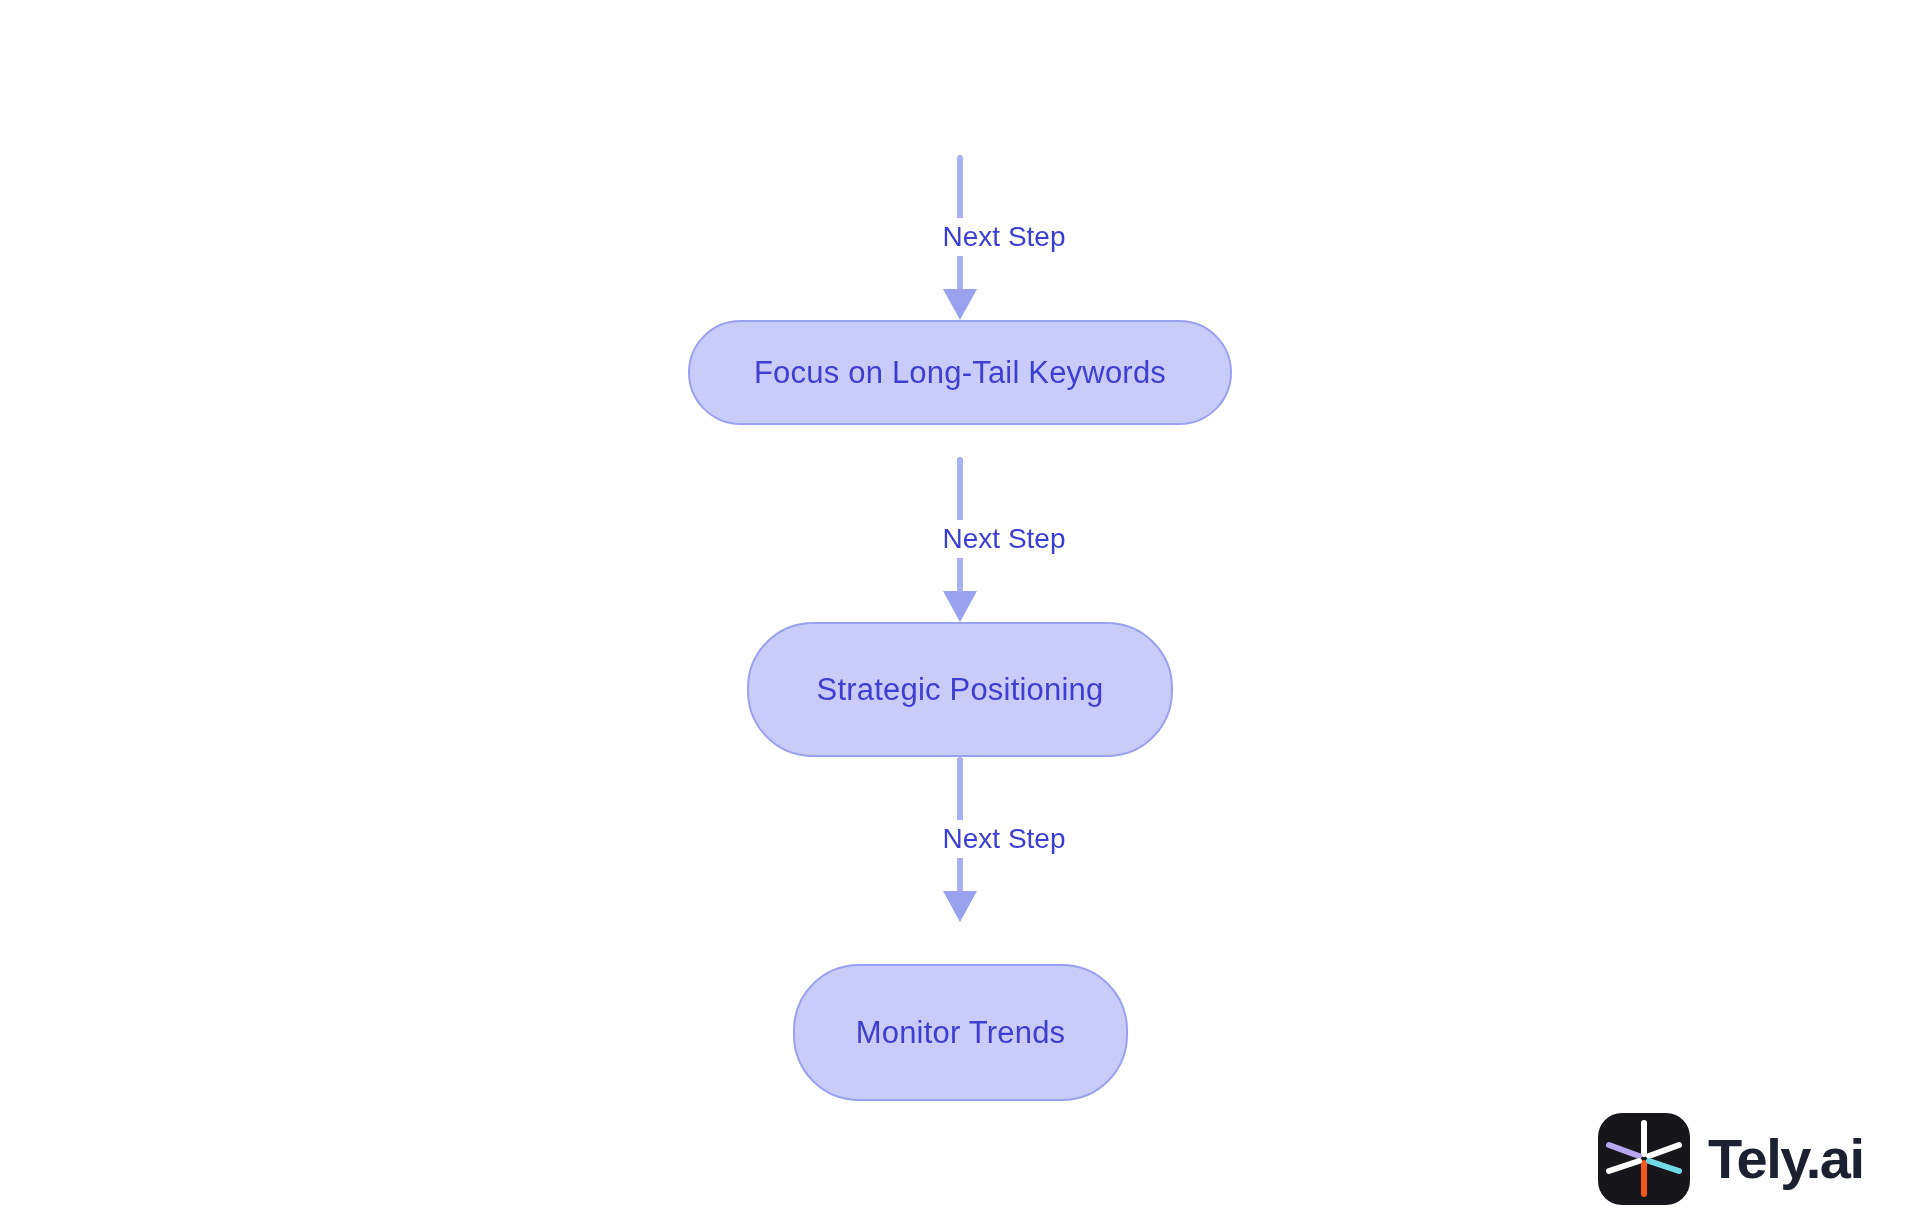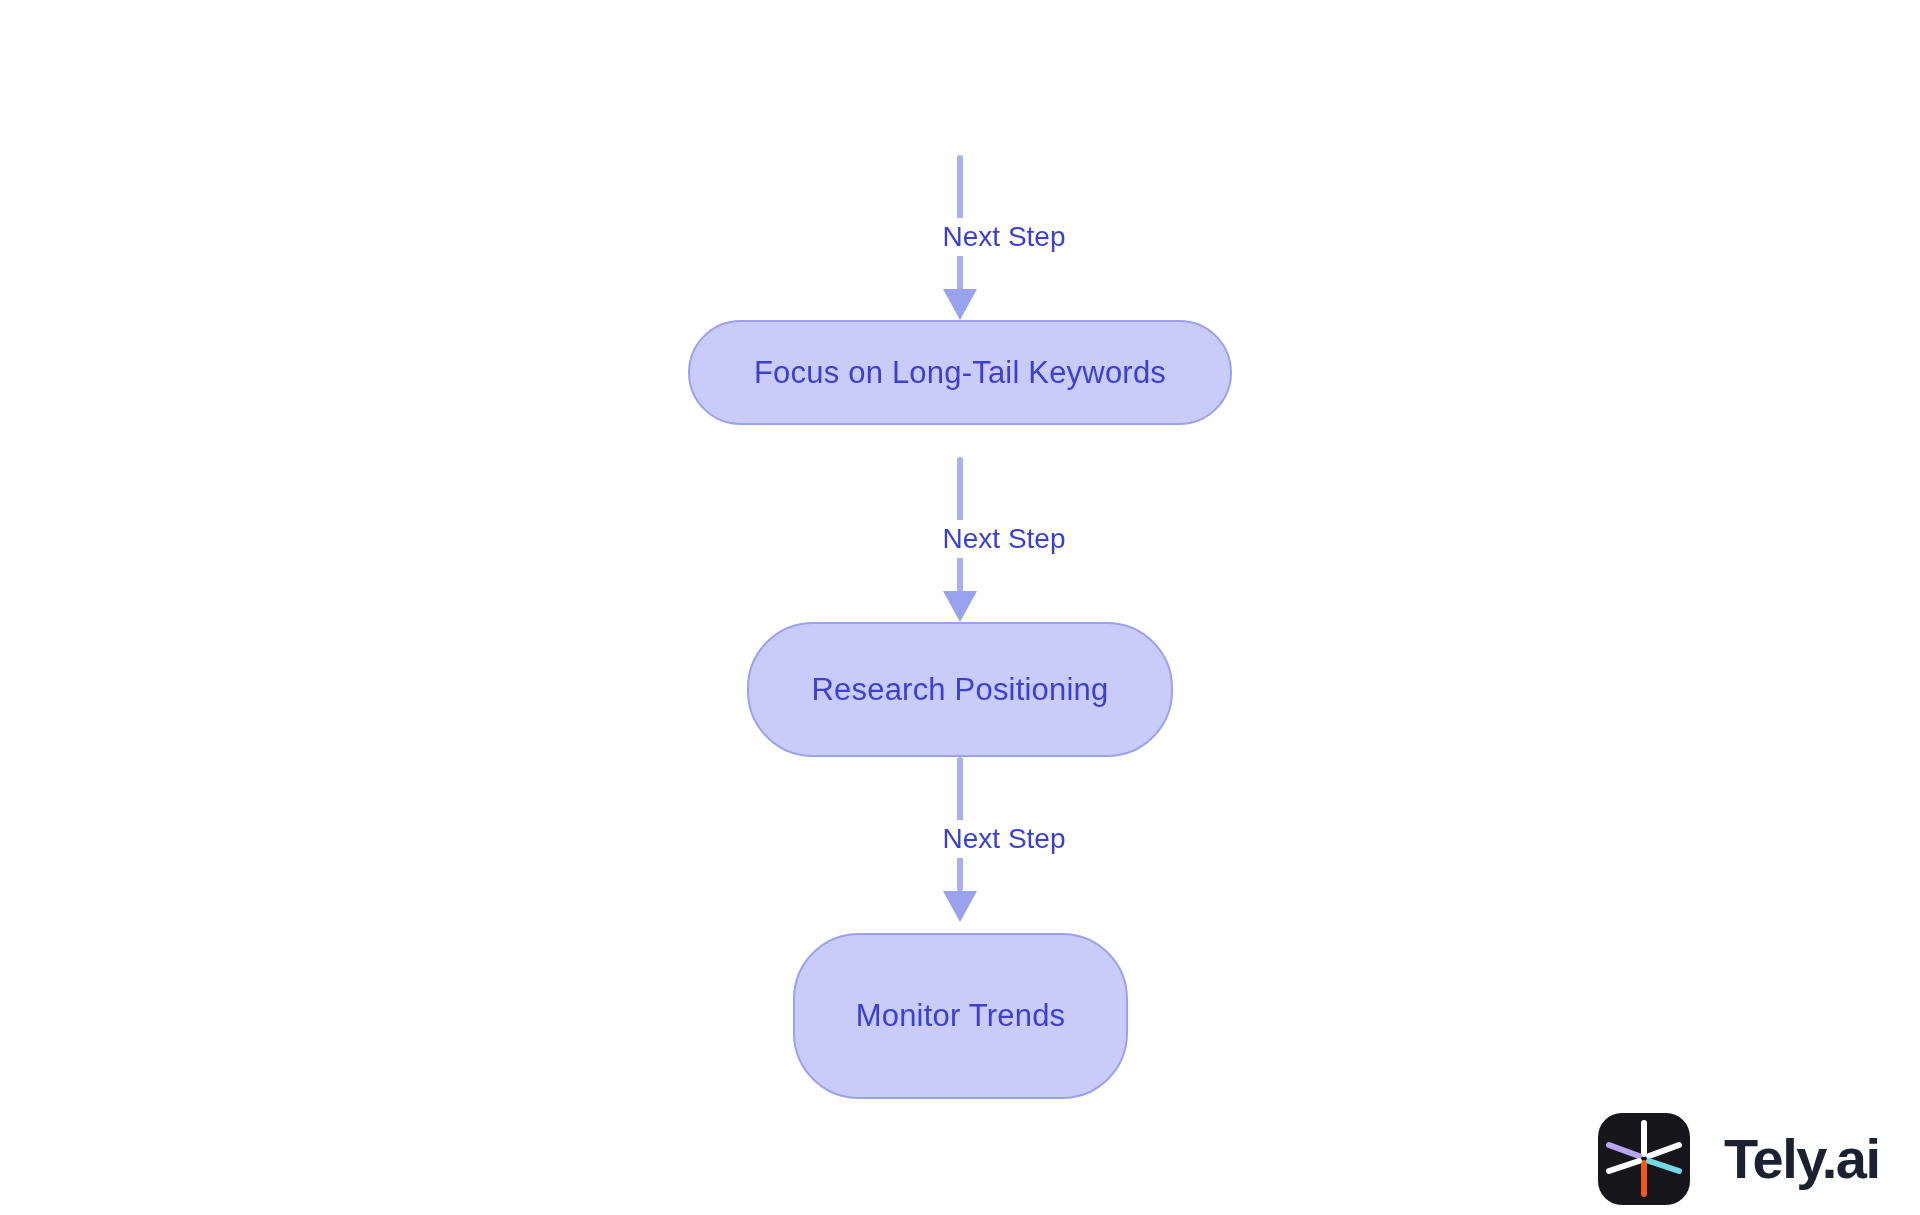--- a/index.html
+++ b/index.html
@@ -58,21 +58,21 @@
     background:var(--bg);
     padding:3px 9px;
     color:var(--edge-label);
     font-size:28px;
     white-space:nowrap;
     z-index:2;
   }
   .logo{
     position:absolute;
     left:1598px;top:1113px;
-    display:flex;align-items:center;gap:34px;
+    display:flex;align-items:center;gap:18px;
     z-index:4;
   }
   .logo-box{
     width:92px;height:92px;
     background:#17171b;
     border-radius:24px;
     display:flex;align-items:center;justify-content:center;
   }
   .logo-wordmark{
     color:var(--logo-ink);
@@ -95,23 +95,23 @@
   <div class="edge-arrow" style="top:591px;"></div>
   <div class="edge-label" style="top:539px;">Next Step</div>
 
   <div class="edge-line" style="top:757px;height:135px;"></div>
   <div class="edge-arrow" style="top:891px;"></div>
   <div class="edge-label" style="top:839px;">Next Step</div>
 
 
   <div class="flow-node" style="left:688px;top:320px;width:544px;height:105px;">Focus on Long-Tail Keywords</div>
 
-  <div class="flow-node" style="left:747px;top:622px;width:426px;height:135px;">Research Positioning</div>
+  <div class="flow-node" style="left:747px;top:622px;width:426px;height:135px;">Strategic Positioning</div>
 
-  <div class="flow-node" style="left:793px;top:933px;width:335px;height:166px;">Monitor Trends</div>
+  <div class="flow-node" style="left:793px;top:964px;width:335px;height:137px;">Monitor Trends</div>
 
   <div class="logo">
     <div class="logo-box">
       <svg width="92" height="92" viewBox="0 0 92 92">
         <line x1="46" y1="10" x2="46" y2="41" stroke="#ffffff" stroke-width="6" stroke-linecap="round"></line>
         <line x1="46" y1="50" x2="46" y2="81" stroke="#f4571c" stroke-width="6" stroke-linecap="round"></line>
         <line x1="11" y1="32" x2="41" y2="43" stroke="#b7a7f0" stroke-width="6" stroke-linecap="round"></line>
         <line x1="11" y1="58" x2="41" y2="48" stroke="#ffffff" stroke-width="6" stroke-linecap="round"></line>
         <line x1="51" y1="43" x2="81" y2="32" stroke="#ffffff" stroke-width="6" stroke-linecap="round"></line>
         <line x1="51" y1="48" x2="81" y2="58" stroke="#72d9e6" stroke-width="6" stroke-linecap="round"></line>

